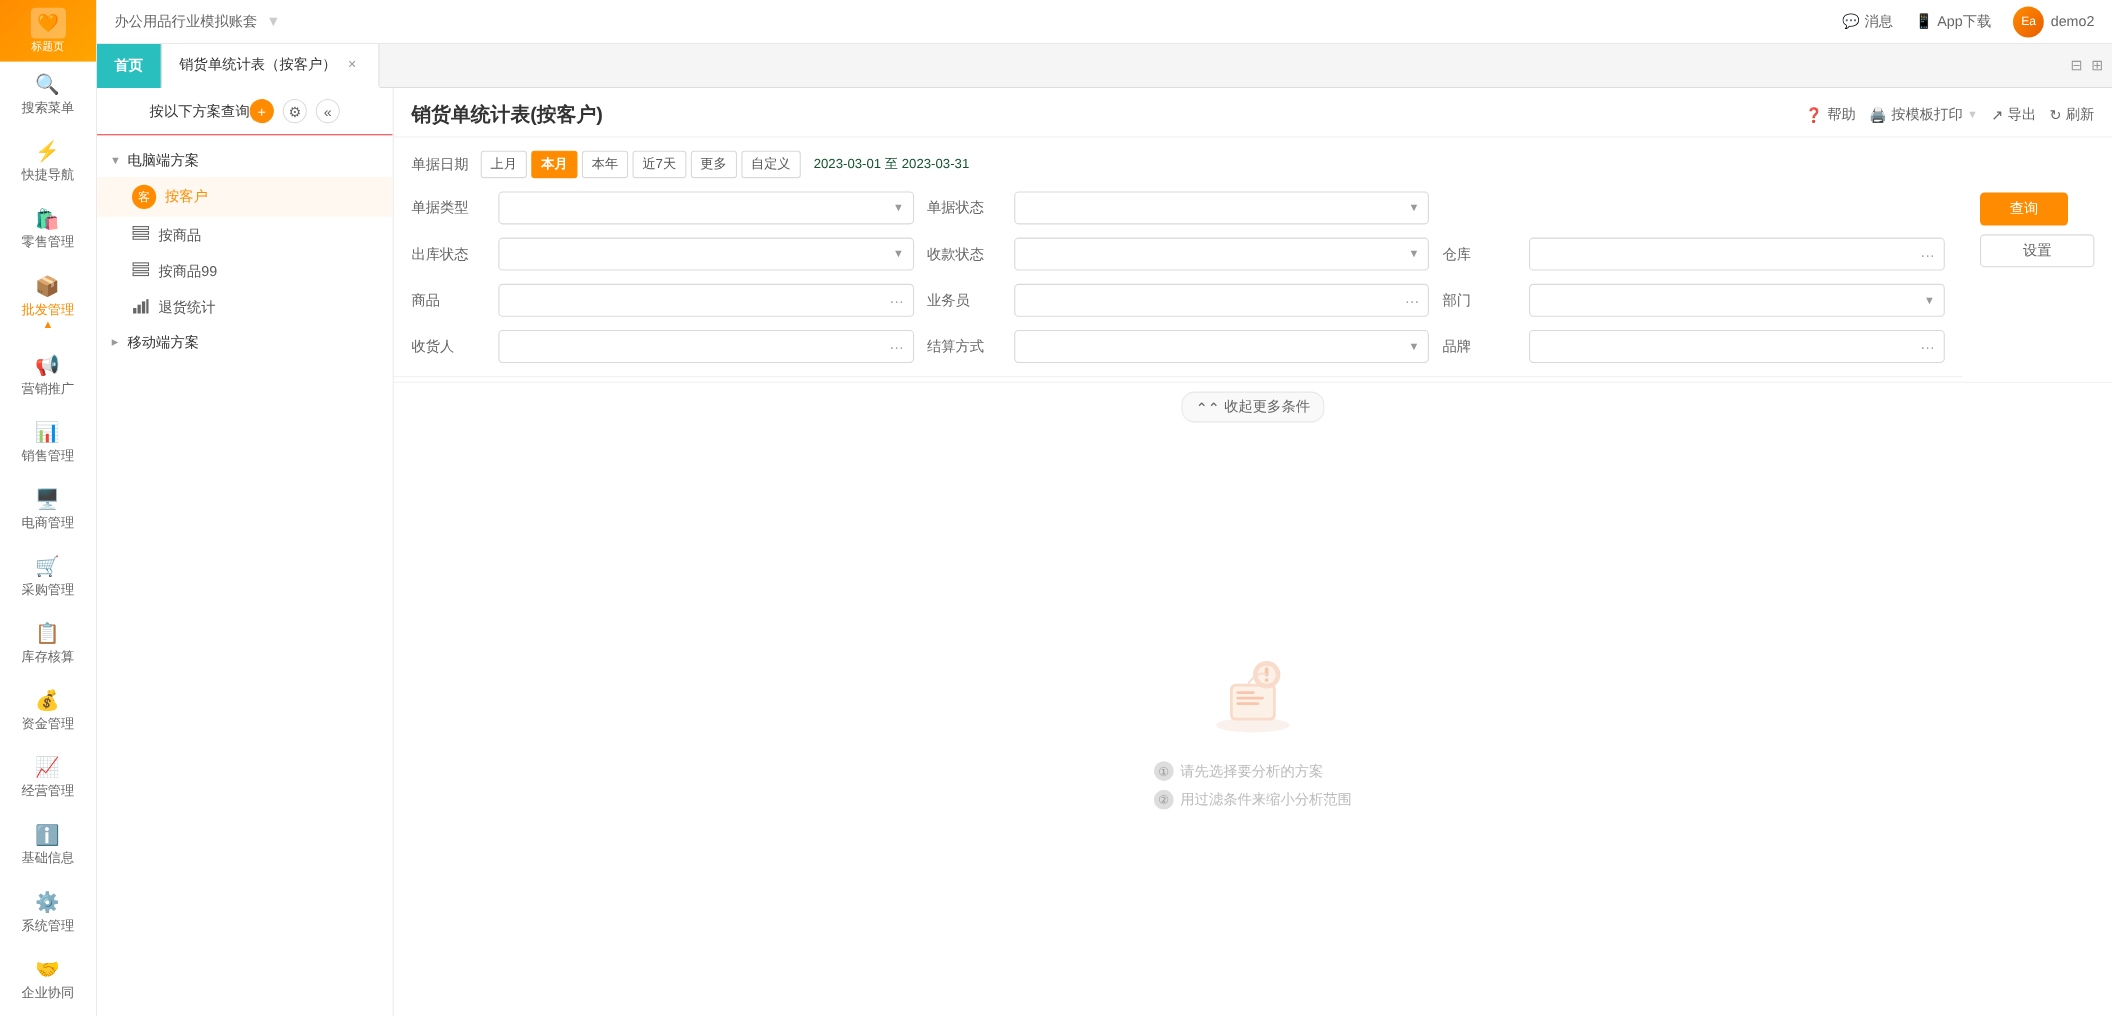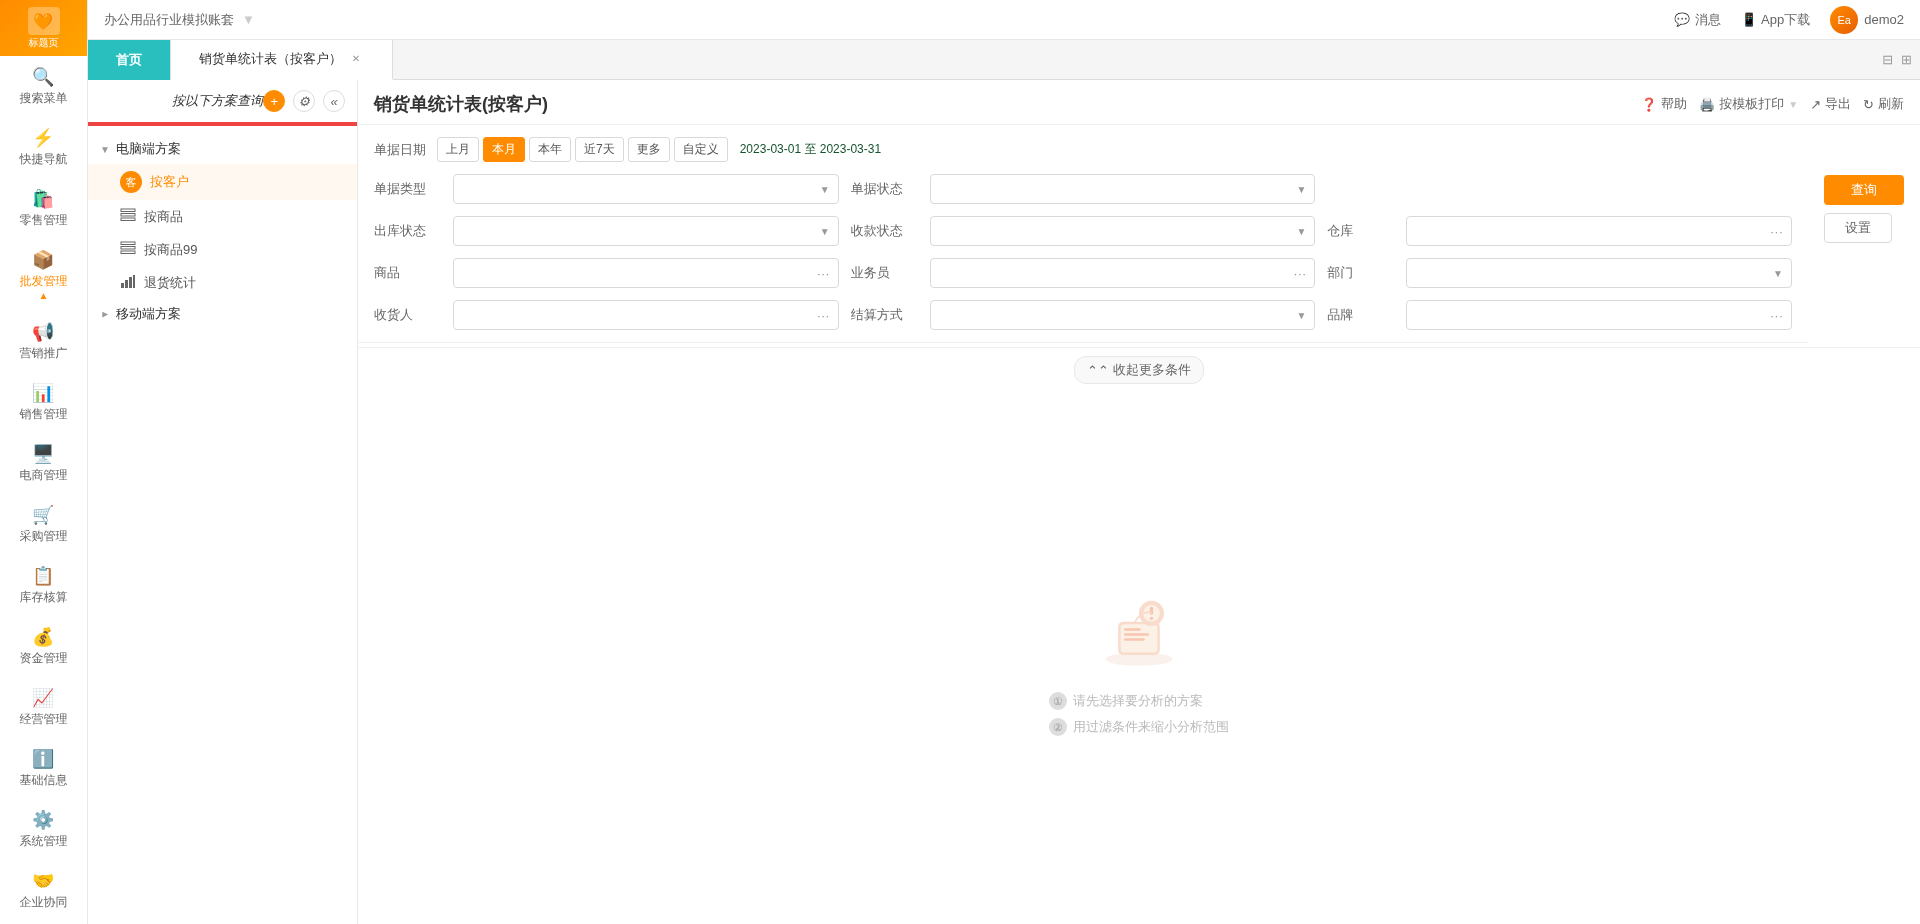--- a/index.html
+++ b/index.html
@@ -110,21 +110,21 @@
       height: 40px;
       background: #f5f5f5;
       display: flex;
       align-items: center;
       border-bottom: 1px solid #ddd;
       flex-shrink: 0;
       padding: 0;
     }
     .tab {
       height: 40px;
-      padding: 0 28px;
+      padding: 0 16px;
       display: flex;
       align-items: center;
       gap: 6px;
       cursor: pointer;
       font-size: 13px;
       color: #666;
       border-right: 1px solid #ddd;
     }
     .tab.active {
       background: #fff;
@@ -166,24 +166,23 @@
     .left-panel {
       width: 270px;
       background: #fff;
       border-right: 1px solid #e8e8e8;
       flex-shrink: 0;
       overflow-y: auto;
     }
     .left-panel-header {
       display: flex;
       align-items: center;
-      justify-content: flex-end;
+      justify-content: center;
       padding: 10px 12px;
-      border-bottom: 4px solid #ef4444;
-      font-style: italic;
+      border-bottom: 1px solid #ef4444;
     }
     .left-panel-title { font-size: 13px; color: #333; font-weight: 500; }
     .left-panel-actions { display: flex; gap: 8px; }
     .panel-action-btn {
       width: 22px;
       height: 22px;
       border-radius: 50%;
       border: 1px solid #ddd;
       display: flex;
       align-items: center;
@@ -337,20 +336,21 @@
       border-radius: 3px;
       cursor: pointer;
       font-size: 12px;
       color: #555;
       background: #fff;
     }
     .date-btn.active {
       background: #ff8c00;
       border-color: #ff8c00;
       color: #fff;
+      font-weight: bold;
     }
     .date-range {
       color: #14532d;
       font-size: 12px;
       margin-left: 4px;
     }
 
     
     .collapse-bar {
       display: flex;
@@ -385,21 +385,21 @@
       width: 80px;
     }
     .settings-btn {
       background: #fff;
       color: #666;
       border: 1px solid #d9d9d9;
       border-radius: 4px;
       padding: 5px 20px;
       font-size: 13px;
       cursor: pointer;
-      width: 68px;
+      width: 104px;
       margin-top: 4px;
     }
 
     
     .action-column {
       display: flex;
       flex-direction: column;
       gap: 4px;
       padding: 0 8px;
     }

